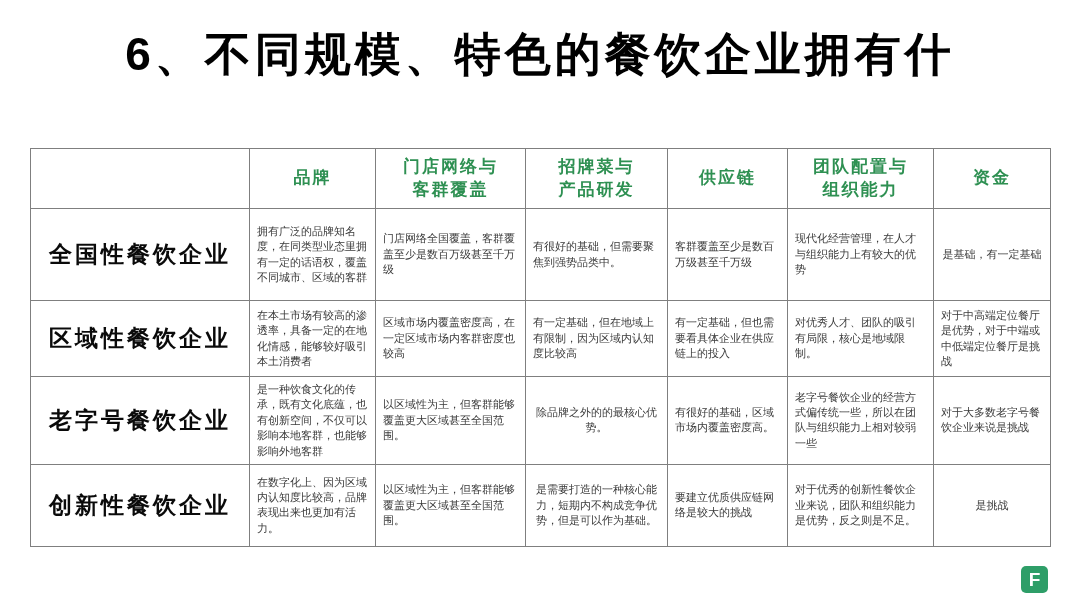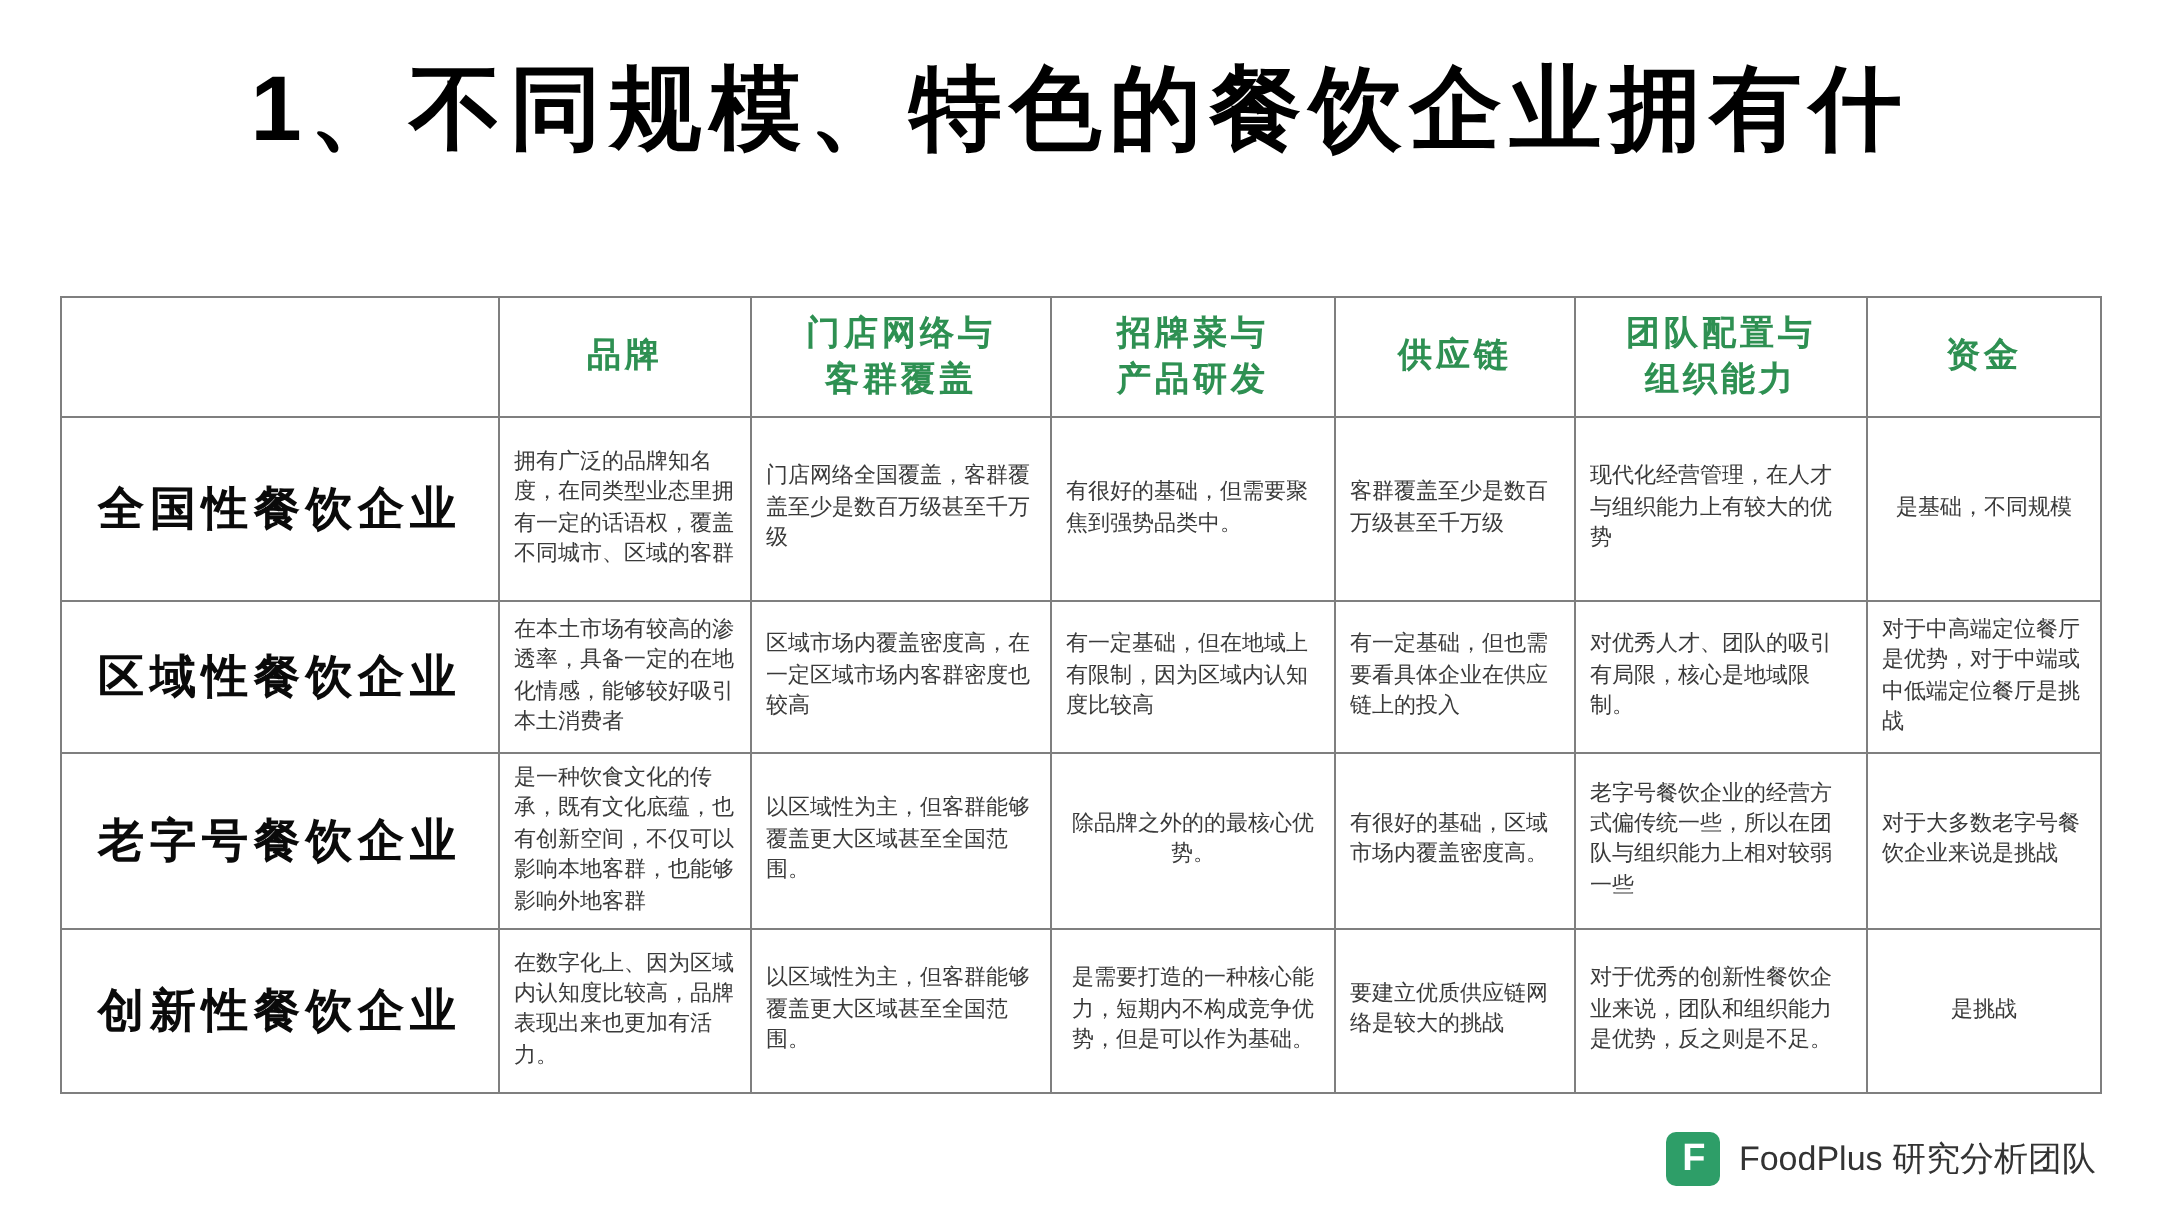--- a/index.html
+++ b/index.html
@@ -92,21 +92,21 @@
     line-height:1;
   }
   .brand{
     color:#333333;
     font-size:17px;
   }
 </style>
 </head>
 <body>
 
-<h1 class="title"><span>1、不同规模、特色的餐饮企业拥有什</span><br></h1>
+<h1 class="title"><span>6、不同规模、特色的餐饮企业拥有什</span><br></h1>
 
 <table>
   <colgroup id="cols">
       <col style="width: 219px;">
       <col style="width: 126px;">
       <col style="width: 150px;">
       <col style="width: 142px;">
       <col style="width: 120px;">
       <col style="width: 146px;">
       <col style="width: 117px;">
@@ -126,21 +126,21 @@
       </tr>
   </thead>
   <tbody id="table-body">
       <tr>
         <th class="row-label">全国性餐饮企业</th>
         <td>拥有广泛的品牌知名度，在同类型业态里拥有一定的话语权，覆盖不同城市、区域的客群</td>
         <td>门店网络全国覆盖，客群覆盖至少是数百万级甚至千万级</td>
         <td>有很好的基础，但需要聚焦到强势品类中。</td>
         <td>客群覆盖至少是数百万级甚至千万级</td>
         <td>现代化经营管理，在人才与组织能力上有较大的优势</td>
-        <td class="center">是基础，不同规模</td>
+        <td class="center">是基础，有一定基础</td>
       </tr>
       <tr>
         <th class="row-label">区域性餐饮企业</th>
         <td>在本土市场有较高的渗透率，具备一定的在地化情感，能够较好吸引本土消费者</td>
         <td>区域市场内覆盖密度高，在一定区域市场内客群密度也较高</td>
         <td>有一定基础，但在地域上有限制，因为区域内认知度比较高</td>
         <td>有一定基础，但也需要看具体企业在供应链上的投入</td>
         <td>对优秀人才、团队的吸引有局限，核心是地域限制。</td>
         <td>对于中高端定位餐厅是优势，对于中端或中低端定位餐厅是挑战</td>
       </tr>
@@ -160,14 +160,13 @@
         <td class="center">是需要打造的一种核心能力，短期内不构成竞争优势，但是可以作为基础。</td>
         <td>要建立优质供应链网络是较大的挑战</td>
         <td>对于优秀的创新性餐饮企业来说，团队和组织能力是优势，反之则是不足。</td>
         <td class="center">是挑战</td>
       </tr>
     </tbody>
 </table>
 
 <div class="footer">
   <span class="logo">F</span>
-  <span class="brand">FoodPlus 研究分析团队</span>
 </div>
 
 </body></html>

